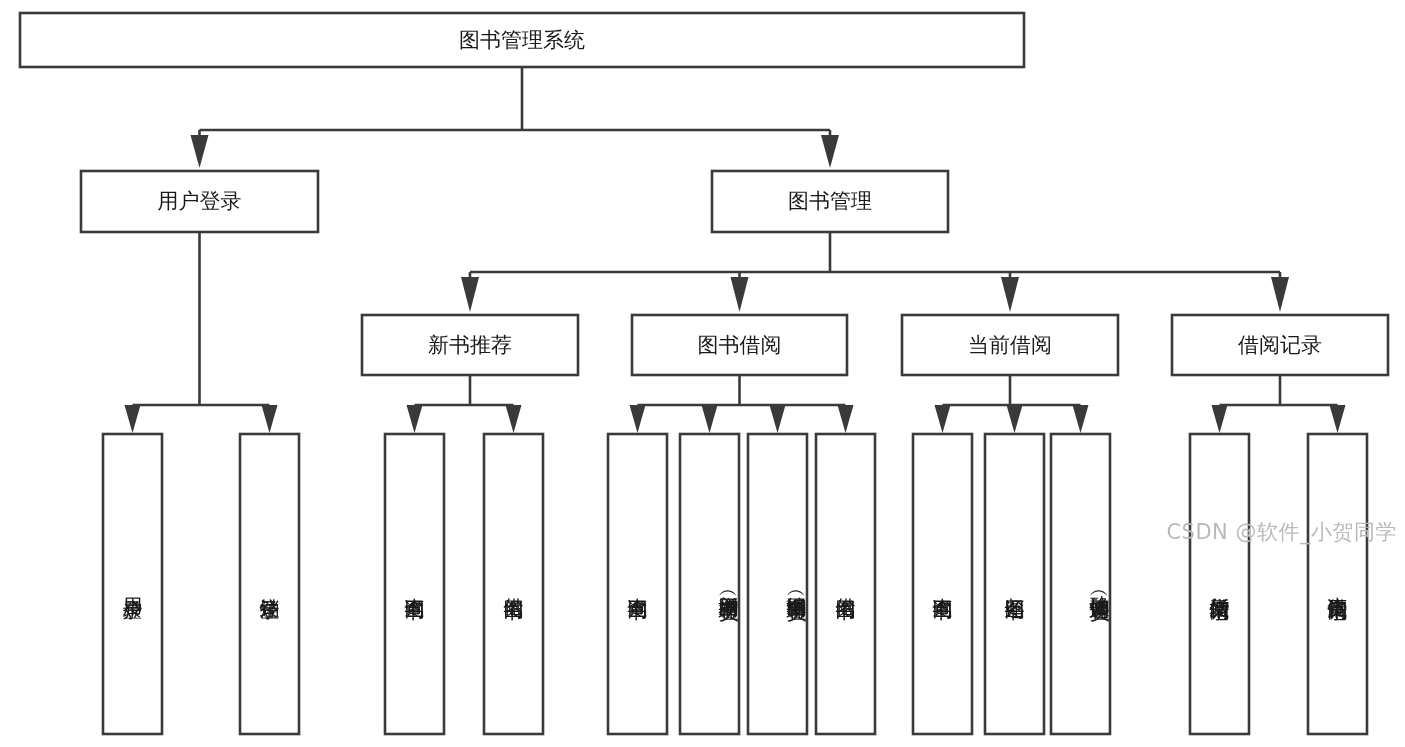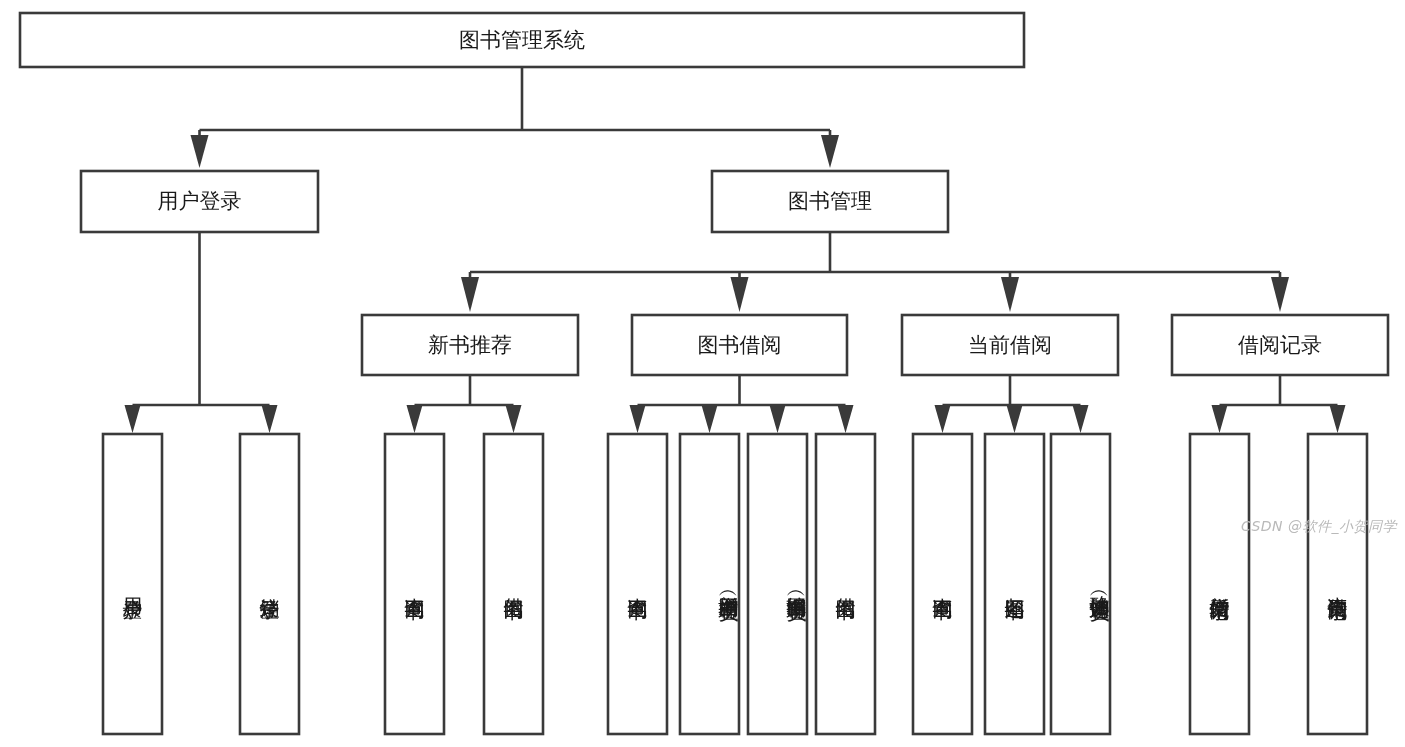--- a/index.html
+++ b/index.html
@@ -59,27 +59,26 @@
     font-size: 20px;
     line-height: 1.05;
     color: #1a1a1a;
     letter-spacing: 1px;
     white-space: nowrap;
     pointer-events: none;
   }
   .watermark {
     position: absolute;
     right: 8px;
-    bottom: 16px;
-    font-family: "DejaVu Sans", "Liberation Sans", sans-serif;
-    font-size: 14px;
+    bottom: 6px;
+    font-family: "DejaVu Sans", "Liberation Sans", sans-serif;
+    font-size: 21px;
     color: #b9b9b9;
     letter-spacing: 0.5px;
     white-space: nowrap;
-    font-style: italic;
   }
 </style>
 </head>
 <body>
 
 <div id="diagram-root">
 
   <svg id="tree-svg" viewBox="0 0 1405 747">
     <defs></defs>
 

